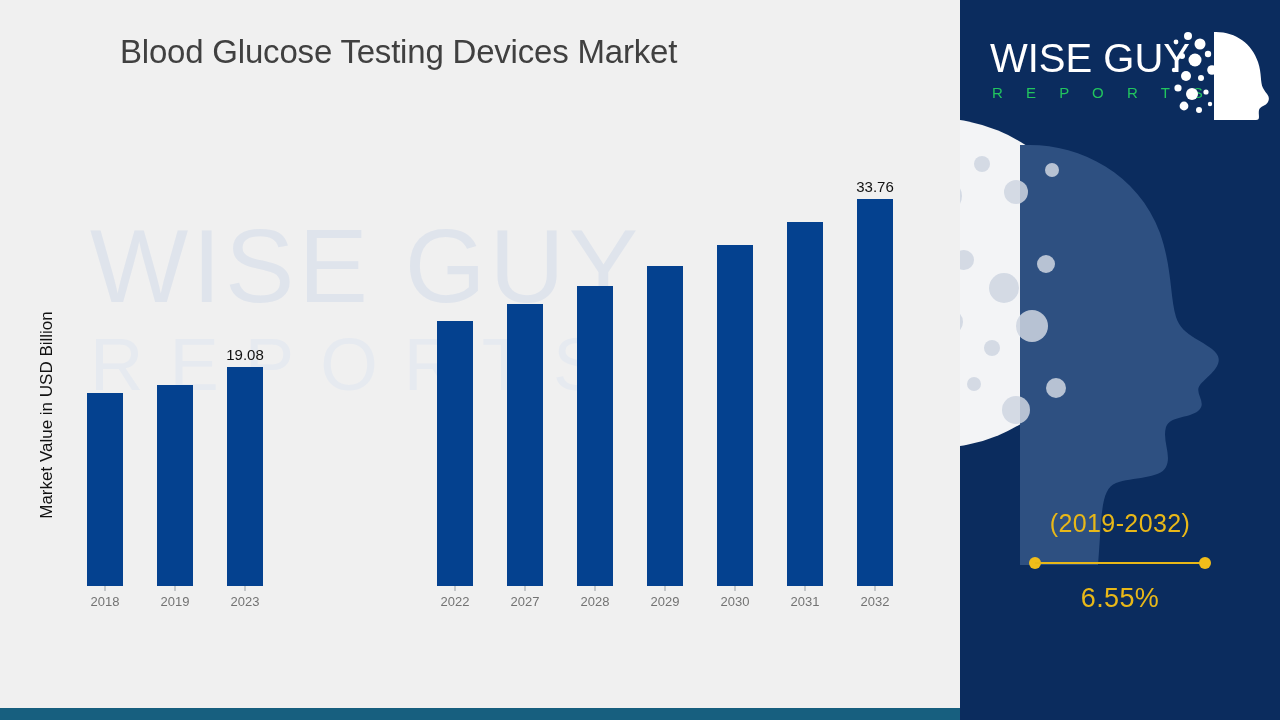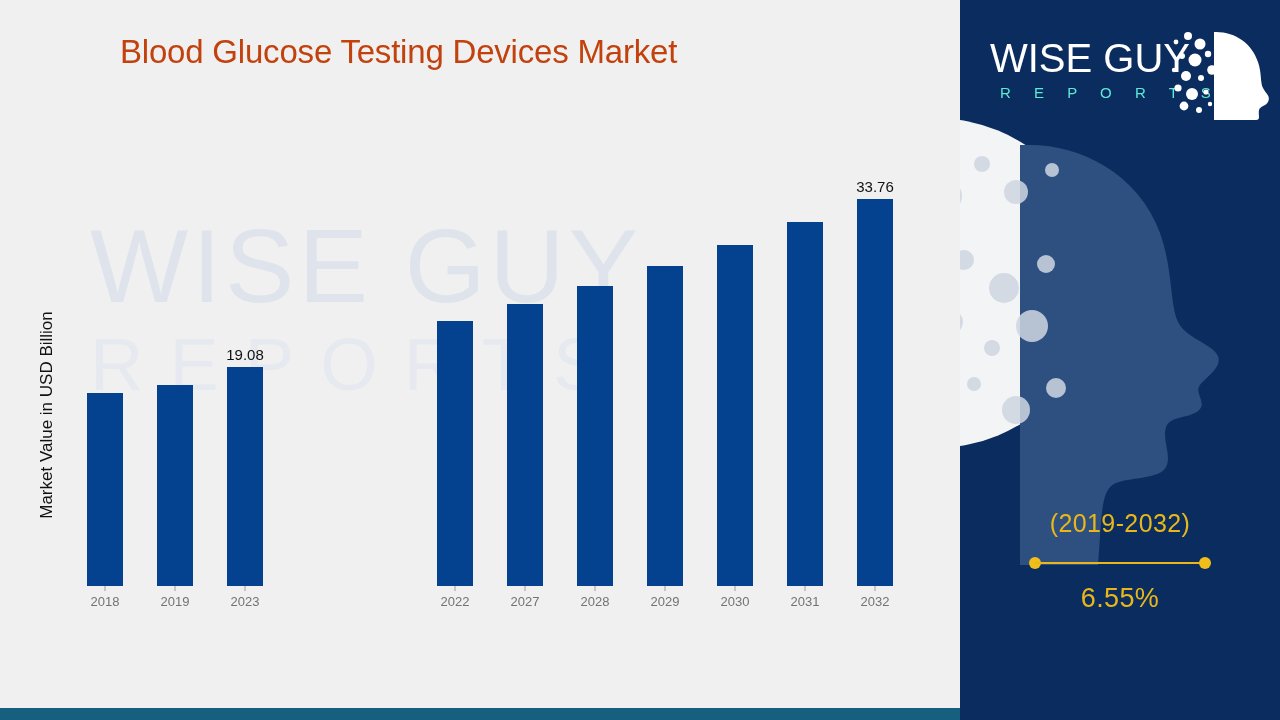--- a/index.html
+++ b/index.html
@@ -26,21 +26,21 @@
     background: #175f7f;
   }
 
   
   #page-title {
     position: absolute;
     left: 120px; top: 31px;
     width: 660px;
     font-size: 33px;
     line-height: 42px;
-    color: #c2410c;
+    color: #404040;
     font-weight: 400;
     letter-spacing: -0.2px;
   }
 
   
   #watermark {
     position: absolute;
     left: 90px; top: 210px;
     width: 830px;
     pointer-events: none;
@@ -167,24 +167,24 @@
     left: 0; top: 6px;
     font-size: 40px;
     line-height: 44px;
     color: #ffffff;
     font-weight: 400;
     letter-spacing: 0px;
     white-space: nowrap;
   }
   #logo-sub {
     position: absolute;
-    left: 10px; top: 54px;
+    left: 2px; top: 54px;
     font-size: 15px;
     line-height: 18px;
-    color: #5eead4;
+    color: #22c55e;
     letter-spacing: 9.5px;
     white-space: nowrap;
   }
   #logo-dots {
     position: absolute;
     left: 178px; top: 0px;
     width: 104px; height: 92px;
   }
 
   

